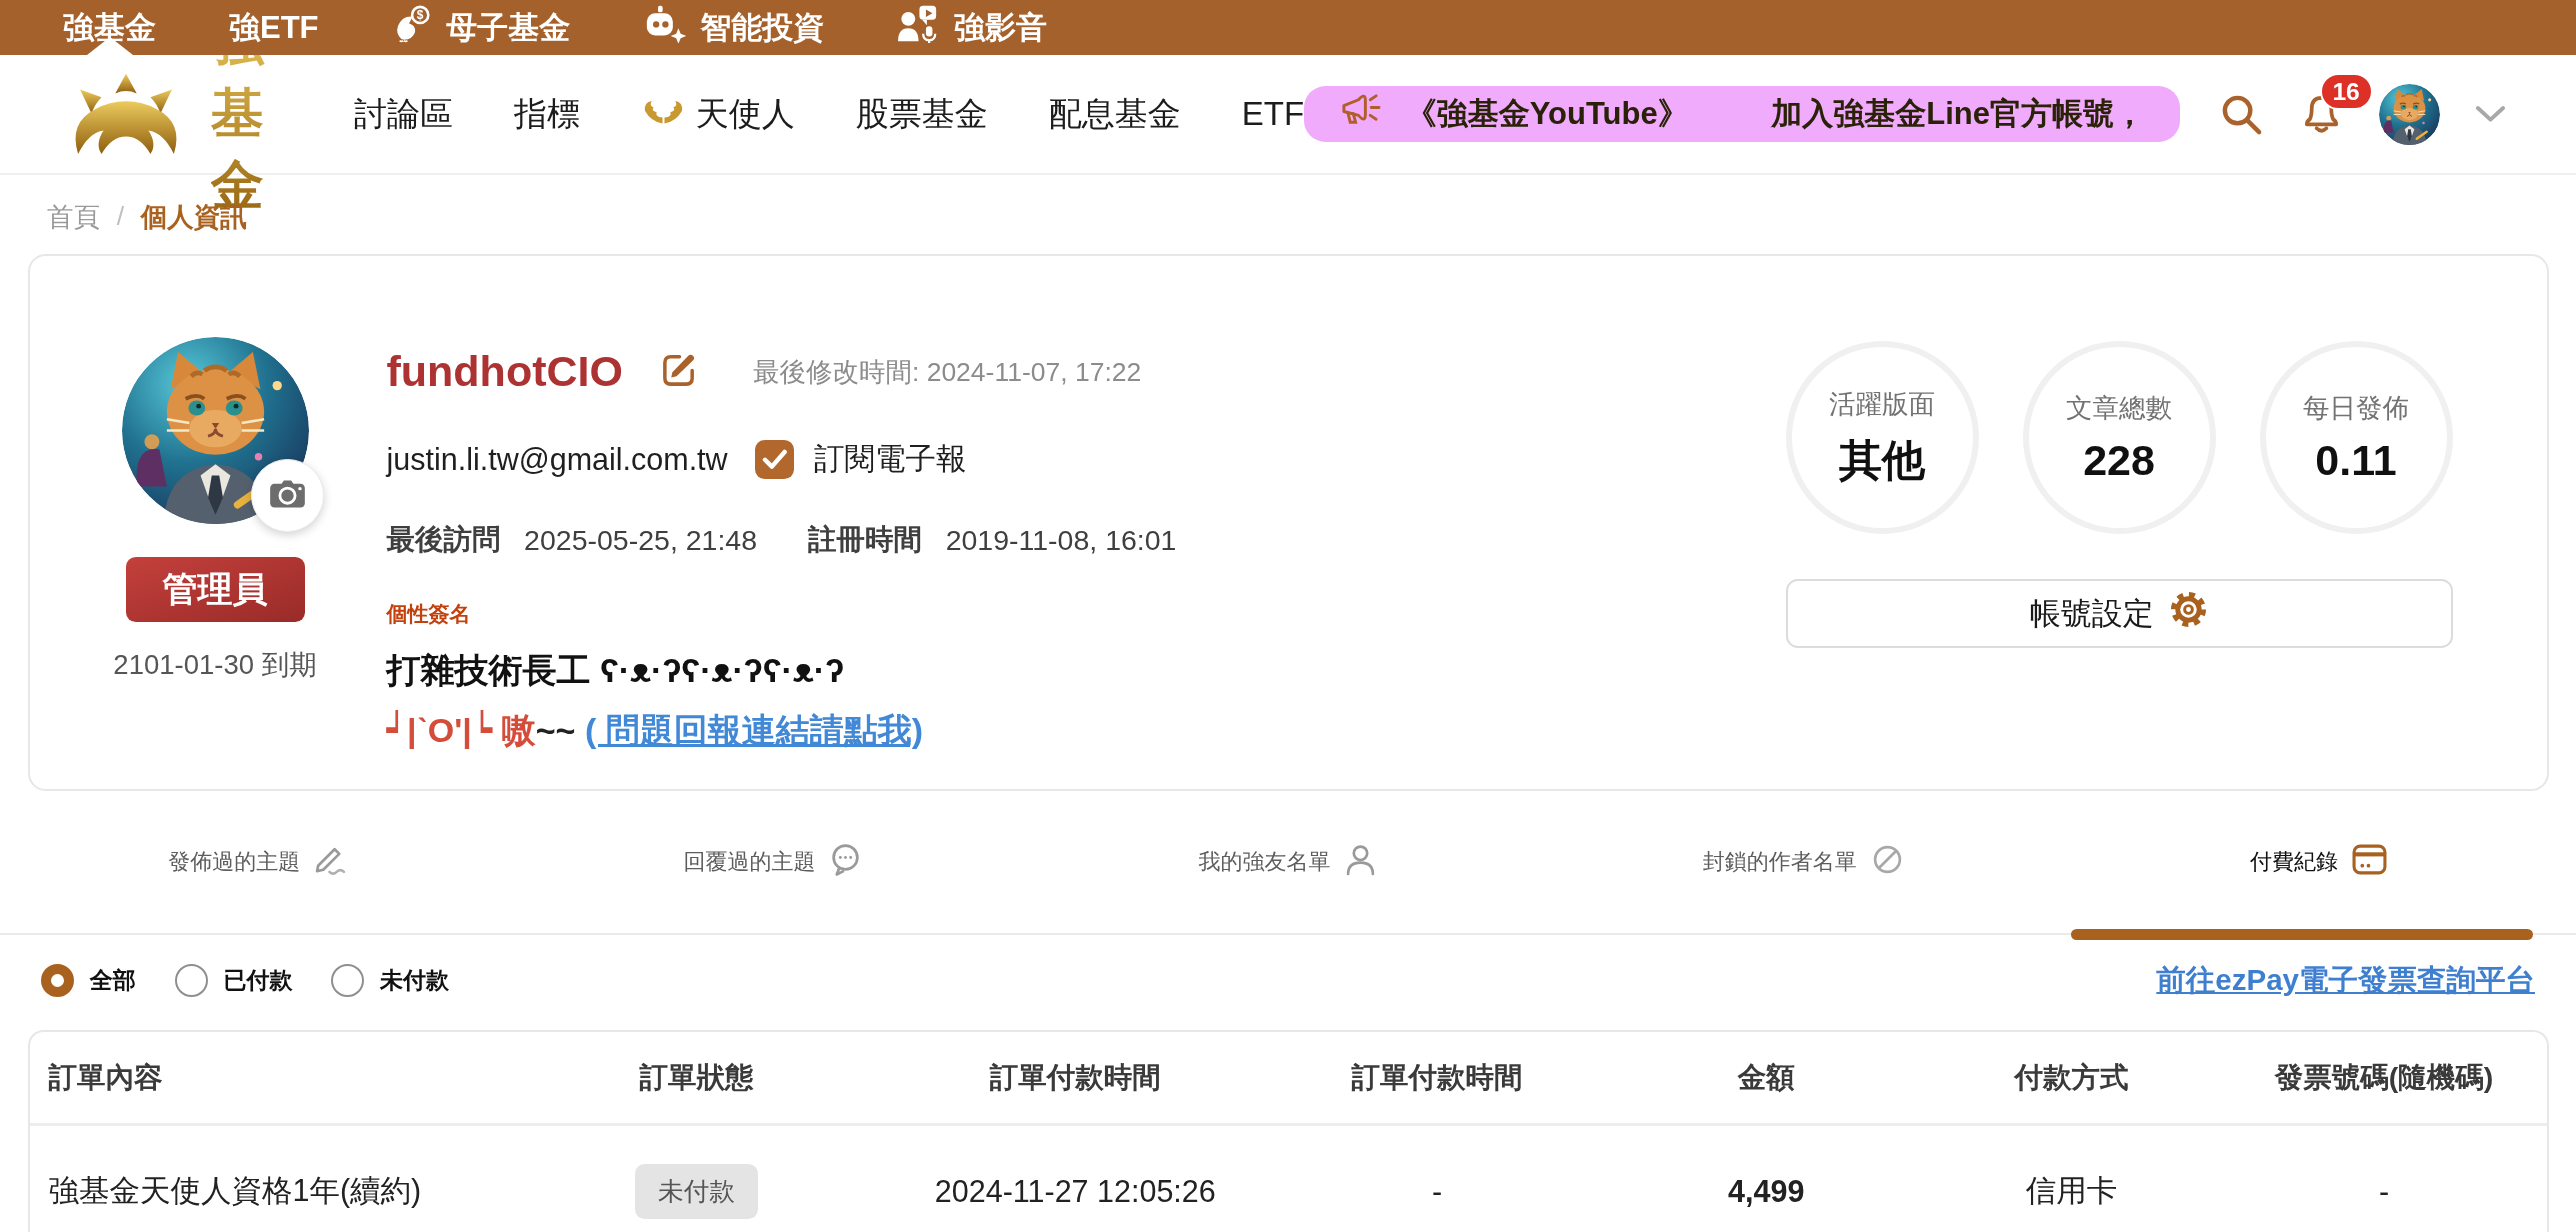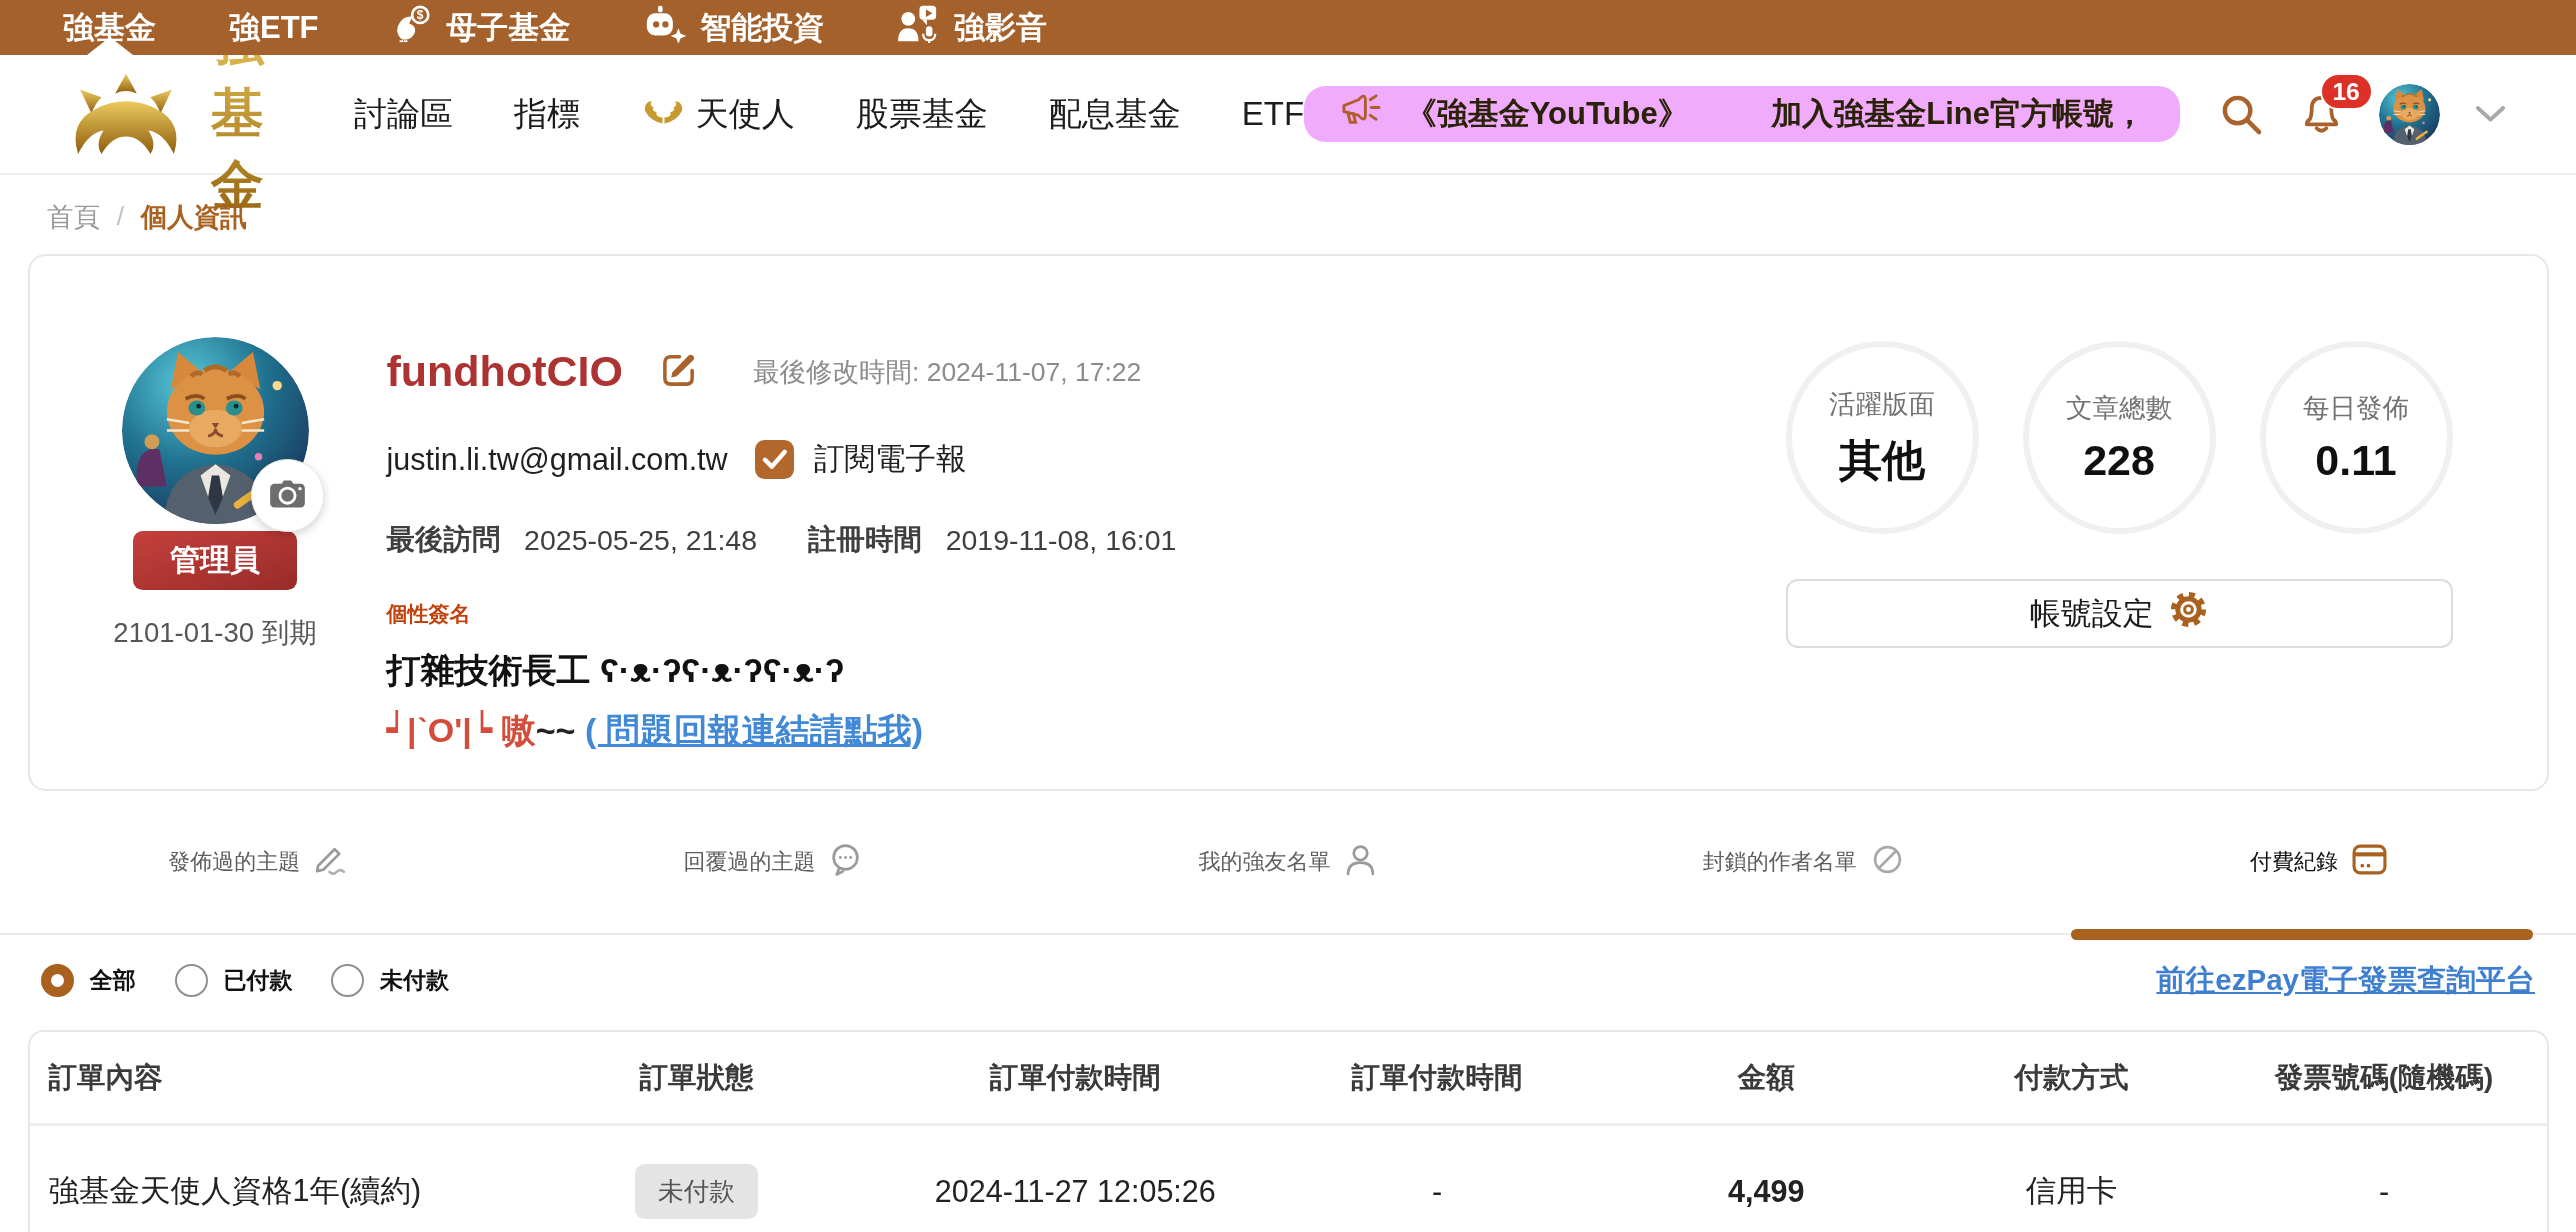--- a/index.html
+++ b/index.html
@@ -46,22 +46,22 @@
   
   .card { margin:0 27.5px; height:537px; border:2px solid #e7e7e7; border-radius:17.7px;
     padding:81px 94px 0 87px; display:flex; background:#fff; }
   .card-left { width:197px; display:flex; flex-direction:column; align-items:center; flex-shrink:0; }
   .avatar-wrap { position:relative; width:187px; height:187px; }
   .avatar-lg { width:187px; height:187px; border-radius:50%; overflow:hidden; }
   .cam-btn { position:absolute; right:-15.7px; bottom:-7.9px; width:73px; height:73px;
     background:#fff; border-radius:50%; border:1px solid #ececec;
     box-shadow:0 2.9px 9.8px rgba(0,0,0,.18); display:flex; align-items:center;
     justify-content:center; cursor:pointer; }
-  .role-badge { margin-top:7px; background:linear-gradient(160deg,#c4403c,#992b28);
-    color:#fff; font-size:30px; font-weight:bold; border-radius:9.8px; padding:8.8px 37px;
+  .role-badge { margin-top:33px; background:linear-gradient(160deg,#c4403c,#992b28);
+    color:#fff; font-size:35px; font-weight:bold; border-radius:9.8px; padding:8.8px 37px;
     white-space:nowrap; }
   .expiry { margin-top:25.6px; color:#555; font-size:27.5px; white-space:nowrap; }
 
   .card-mid { margin-left:73px; padding-top:9.8px; }
   .name-row { display:flex; align-items:center; gap:37px; }
   .username { font-size:43px; font-weight:bold; color:#ad3333; }
   .last-mod { font-size:26.5px; color:#8c8c8c; margin-left:17px; }
   .email-row { margin-top:43px; display:flex; align-items:center; gap:19.7px;
     font-size:30.5px; color:#1f1f1f; }
   .checkbox { width:39px; height:39px; border-radius:9.8px; background:#b2672c;

